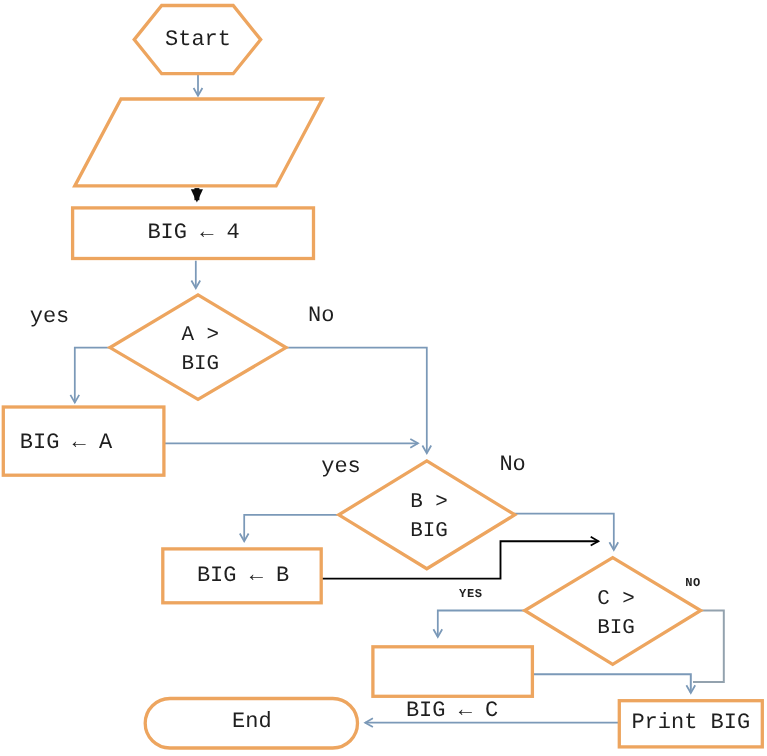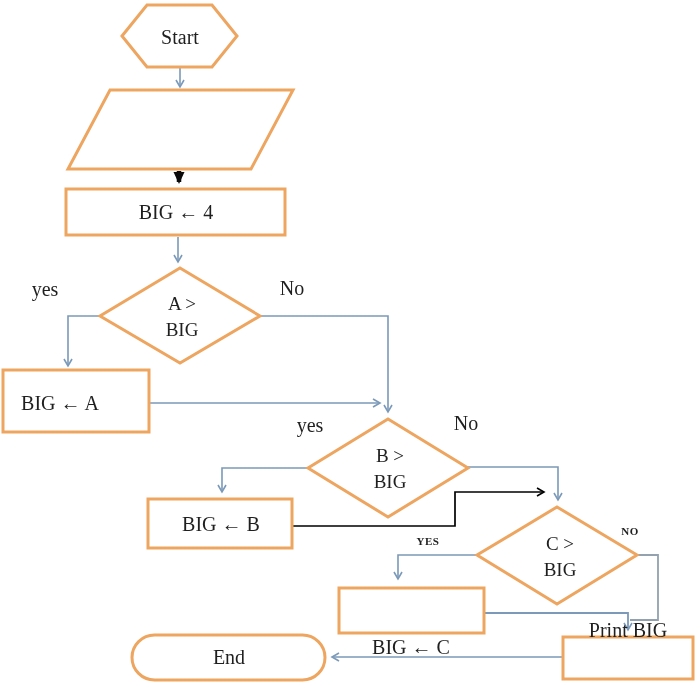--- a/index.html
+++ b/index.html
@@ -1,21 +1,21 @@
 <!DOCTYPE html>
 <html><head>
 <meta charset="utf-8">
 <style>
   html, body { margin: 0; padding: 0; background: #fff; }
   #stage {
     position: relative;
     width: 697px;
     height: 687px;
     background: #ffffff;
-    font-family: Liberation Serif, serif;
+    font-family: Liberation Mono, monospace;
     color: #1f1f1f;
     overflow: hidden;
   }
   #wires { position: absolute; left: 0; top: 0; }
   .lbl {
     position: absolute;
     transform: translate(-50%, -50%);
     font-size: 20px;
     line-height: 22px;
     white-space: nowrap;
@@ -99,17 +99,17 @@
   <div class="lbl cond" style="left:560px; top:557px">
     <span>C &gt;</span>
     <span>BIG</span>
   </div>
 
   <div class="lbl tiny" style="left:428px; top:541px">YES</div>
   <div class="lbl tiny" style="left:630px; top:531px">NO</div>
 
   <div class="lbl" style="left:411px; top:647px">BIG ← C</div>
 
-  <div class="lbl" style="left:628px; top:630px">Print BIG</div>
+  <div class="lbl" style="left:628px; top:658px">Print BIG</div>
 
   <div class="lbl" style="left:229px; top:657px">End</div>
 
 </div>
 
 </body></html>

